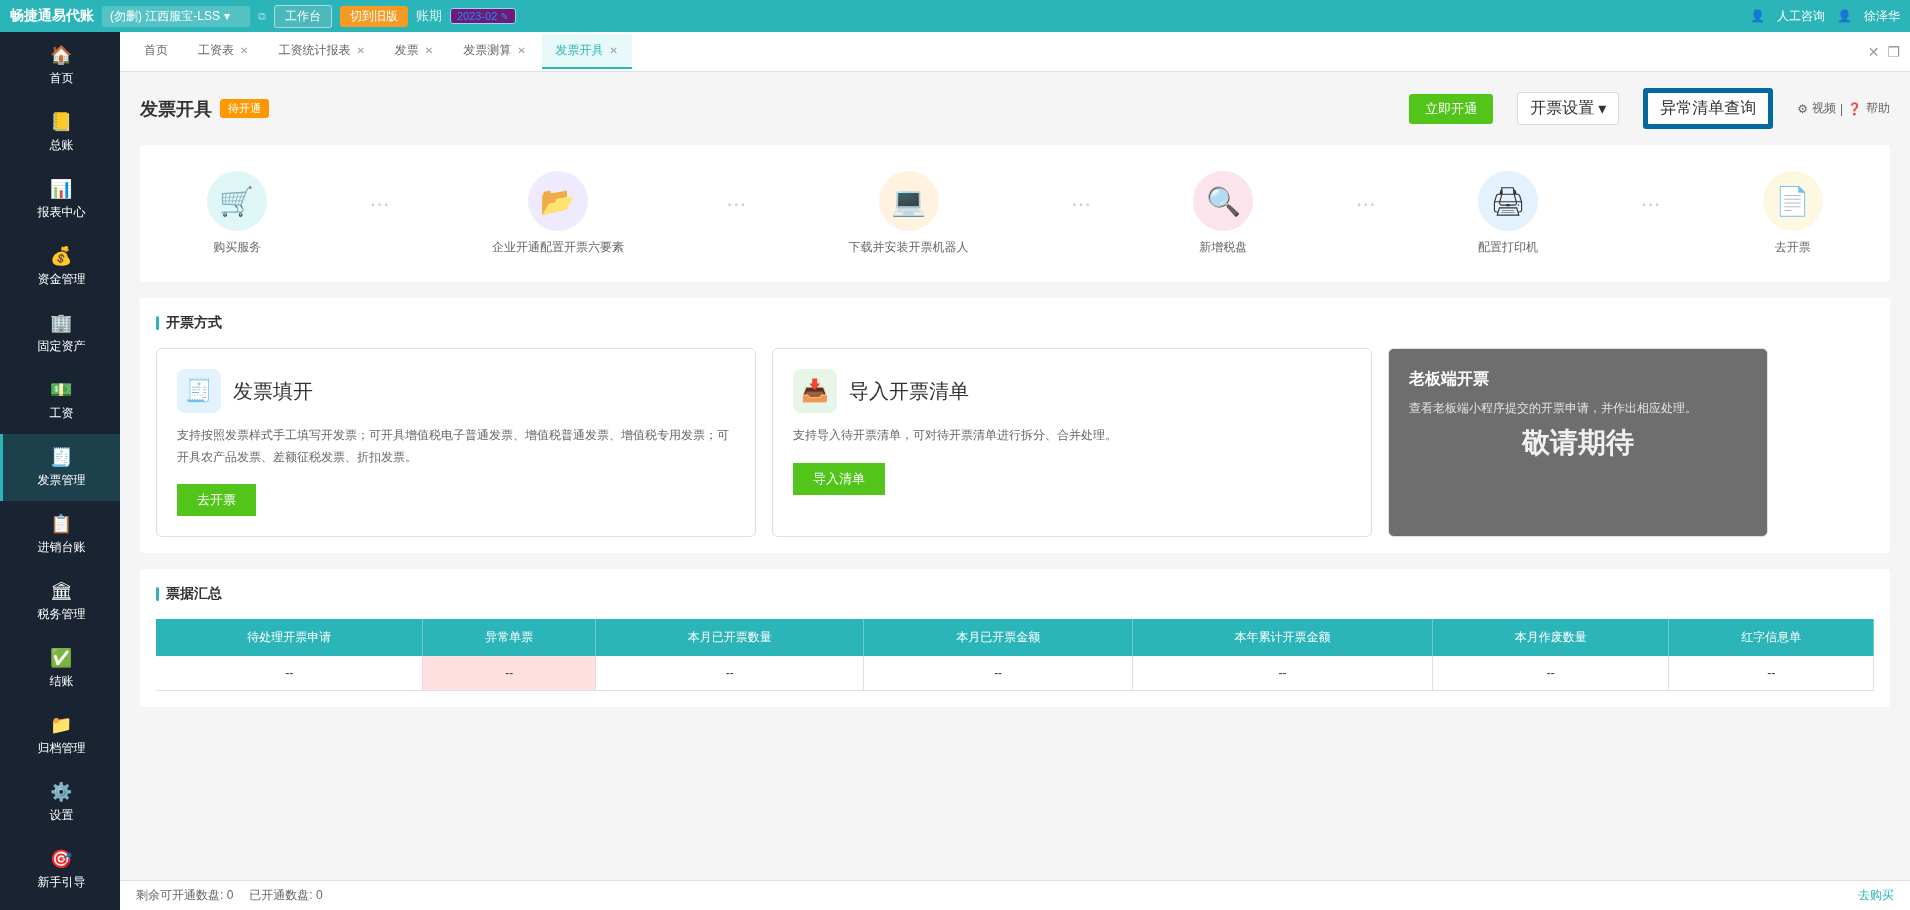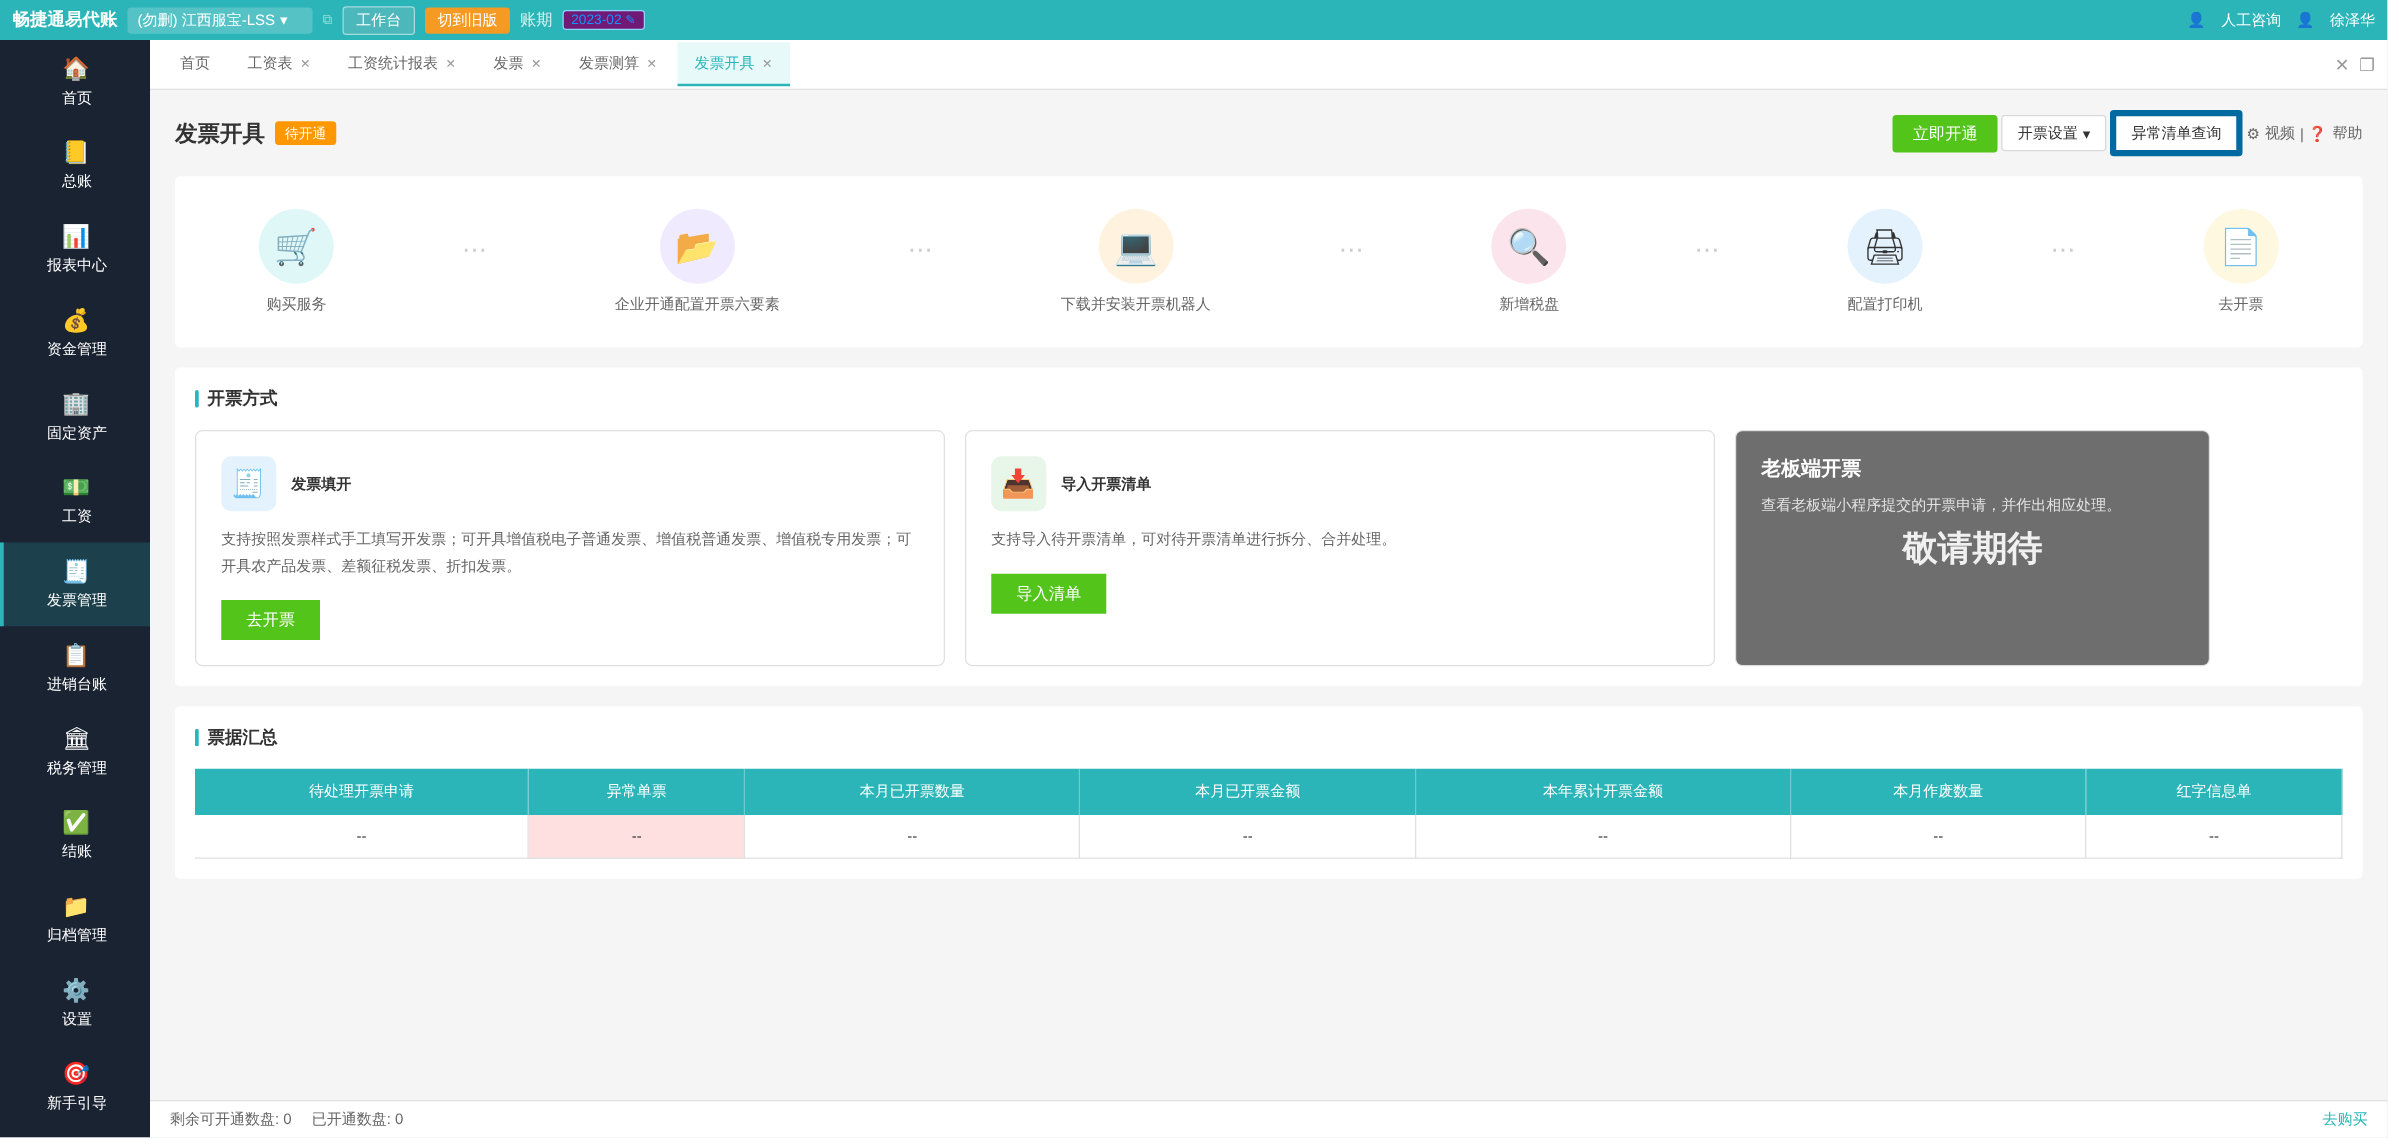--- a/index.html
+++ b/index.html
@@ -31,23 +31,23 @@
     .tab-close { font-size: 10px; color: #999; cursor: pointer; margin-left: 2px; }
 
     
     .page-content { flex: 1; overflow-y: auto; padding: 16px 20px; background: #f5f5f5; }
 
     
     .page-header { display: flex; align-items: center; justify-content: space-between; margin-bottom: 16px; }
     .page-title-row { display: flex; align-items: center; gap: 8px; }
     .page-title { font-size: 18px; font-weight: bold; color: #333; }
     .status-badge { background: #ff9800; color: white; padding: 2px 8px; border-radius: 3px; font-size: 11px; }
-    .page-actions { display: flex; align-items: center; gap: 3px; }
+    .page-actions { display: flex; align-items: center; gap: 24px; }
     .btn-primary { background: #52c41a; color: white; border: none; padding: 6px 16px; border-radius: 3px; cursor: pointer; font-size: 13px; }
-    .btn-default { background: white; color: #333; border: 1px solid #d9d9d9; padding: 5px 12px; border-radius: 3px; cursor: pointer; font-size: 12px; display: flex; align-items: center; gap: 4px; }
+    .btn-default { background: white; color: #333; border: 1px solid #d9d9d9; padding: 5px 12px; border-radius: 3px; cursor: pointer; font-size: 16px; display: flex; align-items: center; gap: 4px; }
     .page-tools { display: flex; align-items: center; gap: 4px; font-size: 12px; color: #666; }
 
     
     .section { background: white; border-radius: 4px; padding: 16px; margin-bottom: 16px; }
     .section-title { font-size: 14px; font-weight: bold; color: #333; margin-bottom: 16px; position: relative; padding-left: 10px; }
     .section-title::before { content: ''; position: absolute; left: 0; top: 50%; transform: translateY(-50%); width: 3px; height: 14px; background: #2bb5b8; border-radius: 2px; }
 
     
     .flow-steps { display: flex; align-items: center; justify-content: space-around; padding: 10px 0; }
     .flow-step { display: flex; flex-direction: column; align-items: center; gap: 8px; }
@@ -60,21 +60,21 @@
     .icon-circle-orange { background: #fff3e0; }
     .icon-circle-pink { background: #fce4ec; }
     .icon-circle-blue { background: #e3f2fd; }
     .icon-circle-golden { background: #fff8e1; }
 
     
     .method-cards { display: flex; gap: 16px; }
     .method-card { flex: 1; border: 1px solid #e0e0e0; border-radius: 6px; padding: 20px; position: relative; max-width: 600px; }
     .method-card-header { display: flex; align-items: center; gap: 12px; margin-bottom: 12px; }
     .method-card-icon { width: 44px; height: 44px; background: #e3f2fd; border-radius: 8px; display: flex; align-items: center; justify-content: center; font-size: 22px; }
-    .method-card-title { font-size: 12px; font-weight: bold; color: #333; }
+    .method-card-title { font-size: 20px; font-weight: normal; color: #333; }
     .method-card-desc { font-size: 12px; color: #666; line-height: 1.8; margin-bottom: 16px; }
     .method-card-btn { background: #52c41a; color: white; border: none; padding: 7px 20px; border-radius: 0; cursor: pointer; font-size: 13px; }
     .method-card-old { flex: 0 0 380px; border: 1px solid #e0e0e0; border-radius: 6px; background: #888; position: relative; overflow: hidden; }
     .method-card-old-overlay { position: absolute; inset: 0; background: rgba(100,100,100,0.7); display: flex; flex-direction: column; padding: 20px; }
     .method-card-old-title { color: white; font-size: 16px; font-weight: bold; margin-bottom: 8px; }
     .method-card-old-desc { color: rgba(255,255,255,0.8); font-size: 12px; line-height: 1.8; }
     .coming-soon { position: absolute; top: 50%; left: 50%; transform: translate(-50%, -50%); color: #f0f0f0; font-size: 28px; font-weight: bold; white-space: nowrap; }
 
     
     .summary-table { width: 100%; border-collapse: collapse; }

